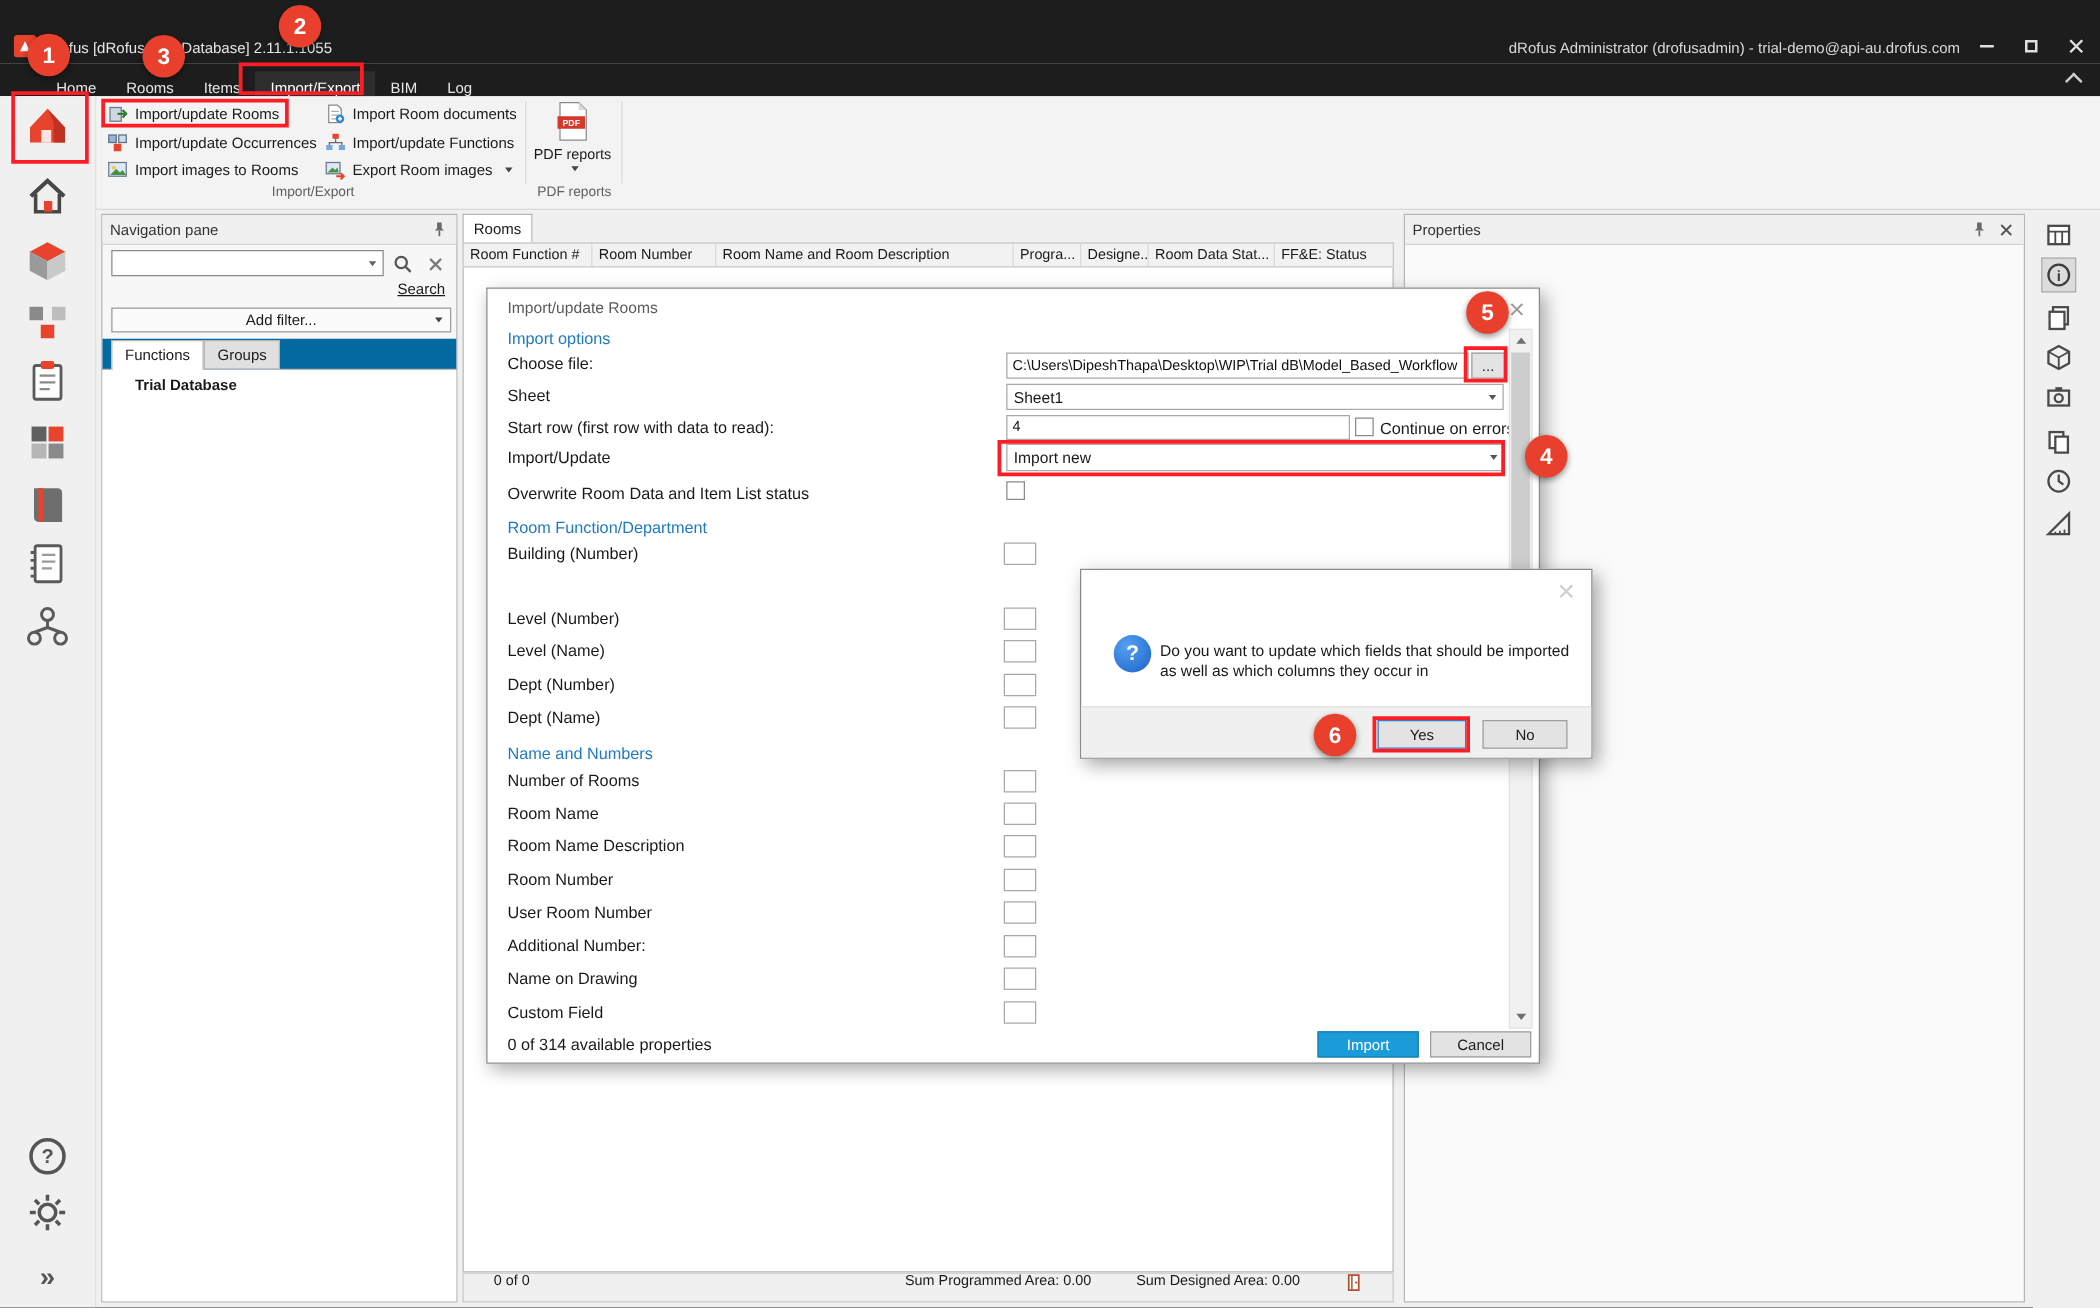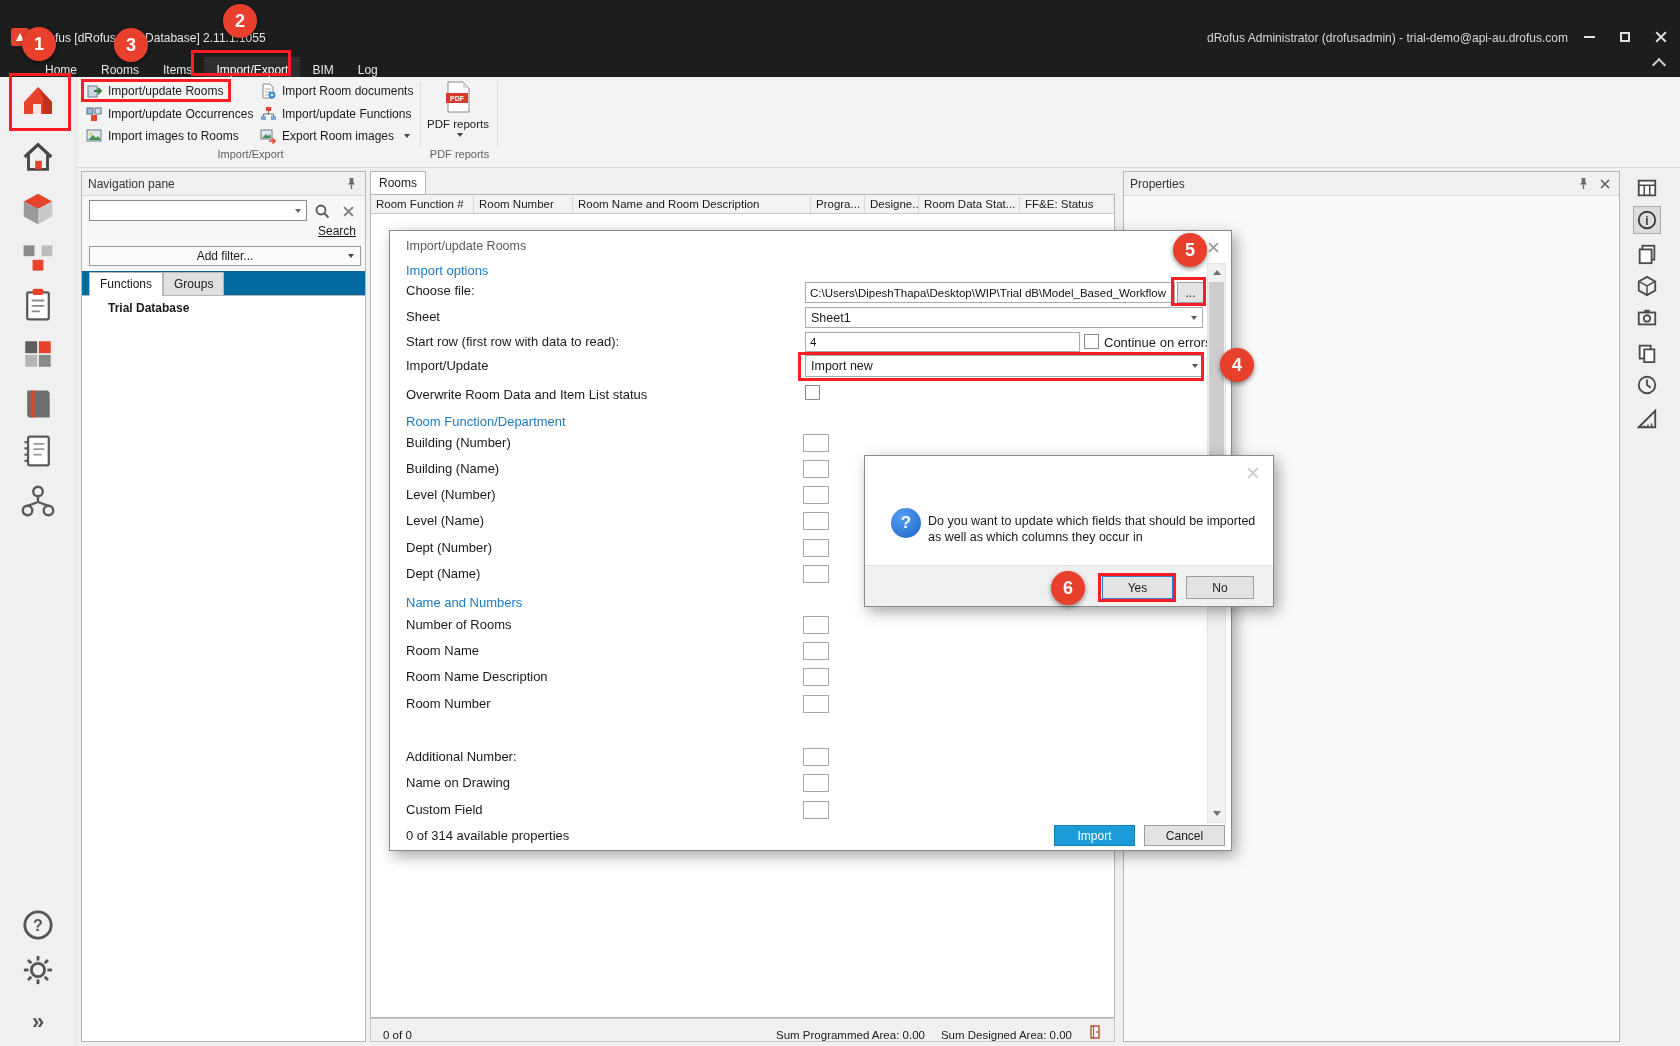--- a/index.html
+++ b/index.html
@@ -59,21 +59,21 @@
   .ntree{position:absolute;left:0;top:124px;right:0;bottom:0;background:#fff}
   .tree-root{position:absolute;left:26px;top:5px;font-weight:bold;font-size:12px;cursor:pointer}
 
   
   .rtab{position:absolute;left:0;top:0;width:56px;height:23px;background:#fff;border:1px solid #b6b6b6;border-bottom:none;
         display:flex;align-items:center;justify-content:center;font-size:12px;cursor:pointer}
   .rgrid{position:absolute;left:0;top:23px;right:0;bottom:24px;background:#fff;border:1px solid #b6b6b6}
   .rhead{position:absolute;left:0;top:0;right:0;height:19px;background:#f2f2f2;border-bottom:1px solid #c9c9c9;display:flex}
   .rcol{height:100%;border-right:1px solid #d9d9d9;font-size:11.5px;padding:3px 0 0 5px;white-space:nowrap;overflow:hidden;cursor:pointer}
   .rstatus{position:absolute;left:0;bottom:0;width:100%;height:24px;background:#f0f0f0;border:1px solid #c9c9c9;
-           display:flex;align-items:flex-end;font-size:11.5px;padding:0 12px;gap:16px}
+           display:flex;align-items:flex-start;font-size:11.5px;padding:0 24px;gap:36px}
 
   
   .rtb-ic{position:absolute;left:1633px;width:28px;height:28px;display:flex;align-items:center;justify-content:center;cursor:pointer}
   .rtb-ic.active{background:#dcdcdc;border:1px solid #ababab}
 
   
   .dlg{position:absolute;background:#fff;border:1px solid #8a8a8a;box-shadow:4px 5px 14px rgba(0,0,0,.35);z-index:20}
   .dlg-title{position:absolute;left:16px;top:8px;color:#5a5a5a;font-size:12.5px}
   .dlg-x{position:absolute;right:10px;top:8px;width:16px;height:16px;display:flex;align-items:center;justify-content:center;cursor:pointer}
   .sect{position:absolute;left:16px;color:#1e7ac1;font-size:13px}
@@ -487,24 +487,20 @@
 
     <span class="dlbl" style="top:156px">Overwrite Room Data and Item List status</span>
     <span class="chk" style="left:415px;top:154px"></span>
 
     <span class="sect" style="top:183px">Room Function/Department</span>
 
     <div class="fr" style="top:203px">
         <span class="dl-lbl">Building (Number)</span>
         <span class="mini"></span>
       </div>
-    <div class="fr" style="top:229px">
-        <span class="dl-lbl">Building (Name)</span>
-        <span class="mini"></span>
-      </div>
     <div class="fr" style="top:255px">
         <span class="dl-lbl">Level (Number)</span>
         <span class="mini"></span>
       </div>
     <div class="fr" style="top:281px">
         <span class="dl-lbl">Level (Name)</span>
         <span class="mini"></span>
       </div>
     <div class="fr" style="top:308px">
         <span class="dl-lbl">Dept (Number)</span>
@@ -524,20 +520,24 @@
     <div class="fr" style="top:385px">
         <span class="dl-lbl">Number of Rooms</span>
         <span class="mini"></span>
       </div>
     <div class="fr" style="top:437px">
         <span class="dl-lbl">Room Name Description</span>
         <span class="mini"></span>
       </div>
     <div class="fr" style="top:464px">
         <span class="dl-lbl">Room Number</span>
+        <span class="mini"></span>
+      </div>
+    <div class="fr" style="top:490px">
+        <span class="dl-lbl">User Room Number</span>
         <span class="mini"></span>
       </div>
     <div class="fr" style="top:517px">
         <span class="dl-lbl">Additional Number:</span>
         <span class="mini"></span>
       </div>
     <div class="fr" style="top:543px">
         <span class="dl-lbl">Name on Drawing</span>
         <span class="mini"></span>
       </div>

